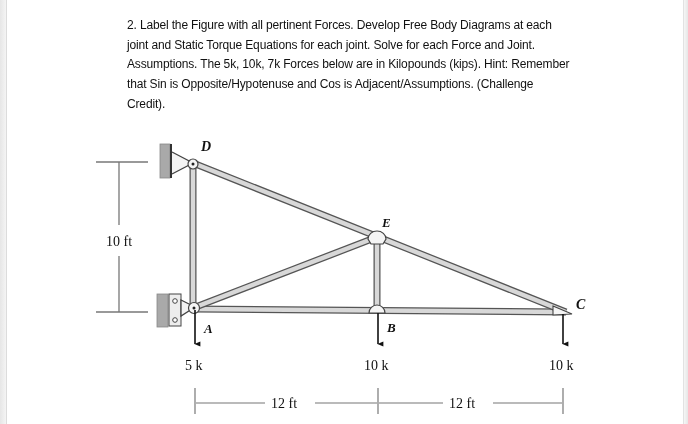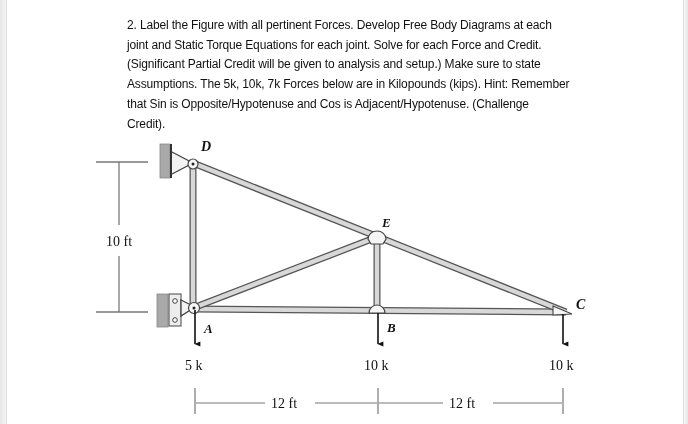--- a/index.html
+++ b/index.html
@@ -13,24 +13,23 @@
   .lbl-i { font-family:"Liberation Serif", serif; font-style:italic; font-weight:bold; fill:#111; }
 </style>
 </head>
 <body>
 
 <div class="edge-left"></div>
 <div class="edge-right"></div>
 
 <div class="problem">
   <p>2.  Label the Figure with all pertinent Forces.  Develop Free Body Diagrams at each</p>
-  <p>joint and Static Torque Equations for each joint.  Solve for each Force and Credit.</p>
-  <p>(Significant Partial Credit will be given to analysis and setup.)  Make sure to state</p>
+  <p>joint and Static Torque Equations for each joint.  Solve for each Force and Joint.</p>
   <p>Assumptions.  The 5k, 10k, 7k Forces below are in Kilopounds (kips).  Hint:  Remember</p>
-  <p>that Sin is Opposite/Hypotenuse and Cos is Adjacent/Hypotenuse.  (Challenge</p>
+  <p>that Sin is Opposite/Hypotenuse and Cos is Adjacent/Assumptions.  (Challenge</p>
   <p>Credit).</p>
 </div>
 
 <svg width="688" height="424" viewBox="0 0 688 424">
   <defs>
     <marker id="arr" viewBox="0 0 10 10" refX="5" refY="9" markerWidth="6" markerHeight="8" orient="auto-start-reverse" markerUnits="userSpaceOnUse">
       <path d="M1,0 L5,10 L9,0 Z" fill="#111"></path>
     </marker>
   </defs>
 

